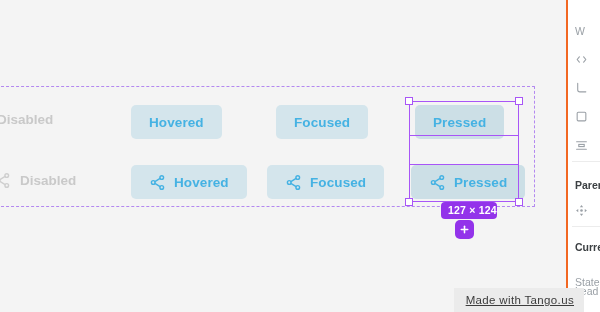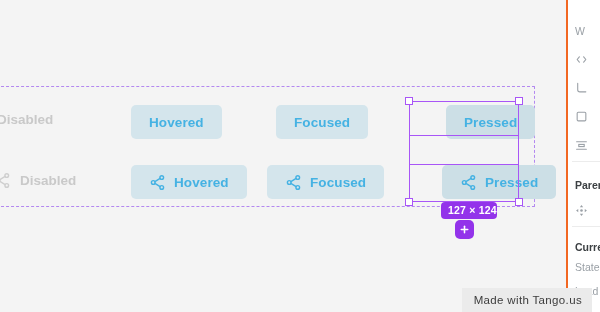--- a/index.html
+++ b/index.html
@@ -65,21 +65,20 @@
     white-space: nowrap;
     user-select: none;
   }
   .btn.tinted {
     background: #d4e5ec;
     color: #45b2e3;
   }
   .btn.pressed {
     background: #ccdfe6;
     color: #45b2e3;
-    margin-left: 31px;
   }
 
   .share-icon {
     flex: 0 0 auto;
     width: 17px;
     height: 17px;
     display: block;
   }
 
   
@@ -205,28 +204,29 @@
     position: absolute;
     left: 7px;
     font-size: 10.5px;
     color: #9aa0a6;
     white-space: nowrap;
   }
 
   
   #watermark {
     position: absolute;
-    right: 8px;
+    right: 16px;
     bottom: 0;
     background: #ebebeb;
     color: #3c3c3c;
     font-size: 11.5px;
     letter-spacing: 0.35px;
     padding: 6px 10px 6px 12px;
     white-space: nowrap;
+    text-decoration: underline;
   }
 </style>
 </head>
 <body>
 
 <div id="app">
 
   <div id="canvas">
 
     <div class="frame-outline"></div>
@@ -367,21 +367,21 @@
         <path d="M2 12 L6 9 V15 Z"></path>
         <path d="M22 12 L18 15 V9 Z"></path>
         <circle cx="12" cy="12" r="2.4"></circle>
       </svg>
     </div>
 
     <div class="panel-sep" style="top:226px;"></div>
 
     <div class="panel-head" style="top:241px;">Curre</div>
 
-    <div class="panel-sub" style="top:261px;">State</div>
+    <div class="panel-sub" style="top:276px;">State</div>
 
     <div class="panel-sub" style="top:285px;">Lead</div>
 
   </div>
 
   <div id="watermark">Made with Tango.us</div>
 
 </div>
 
 </body></html>

